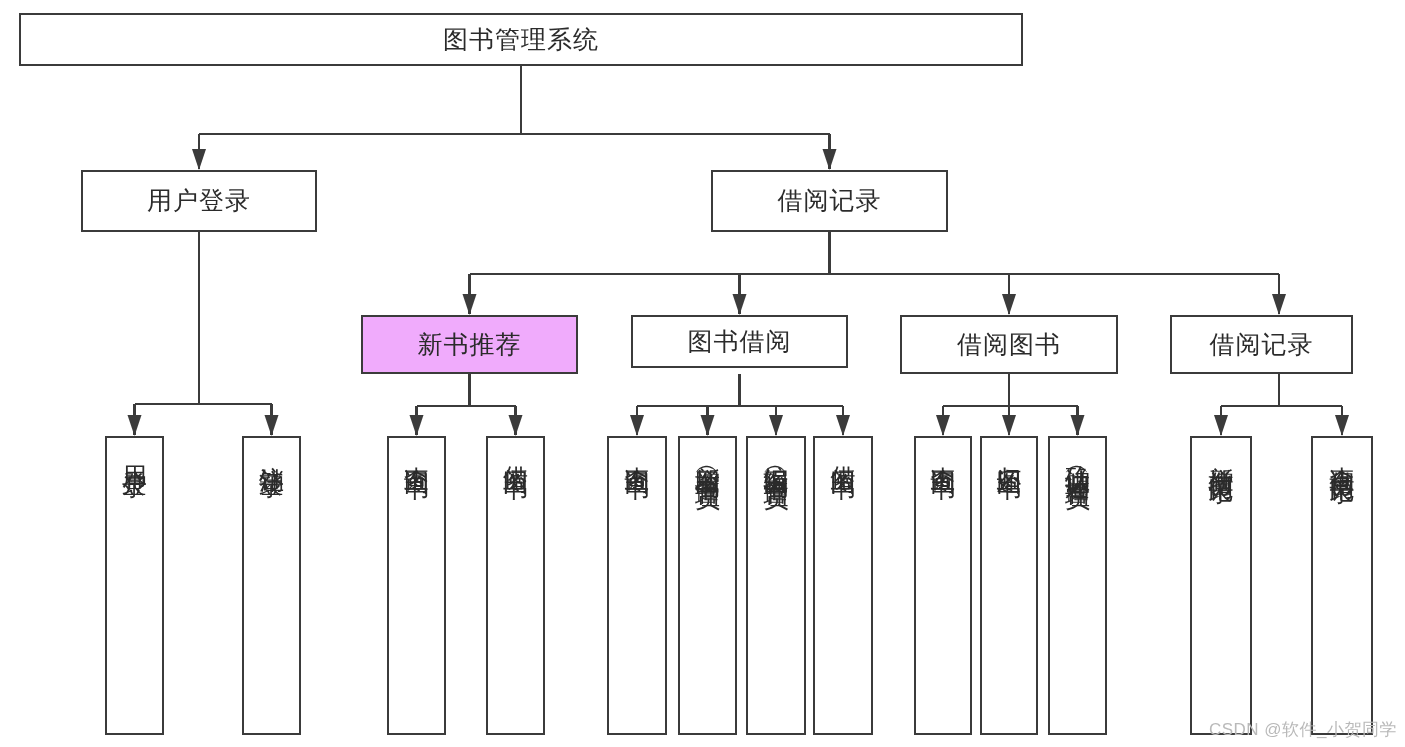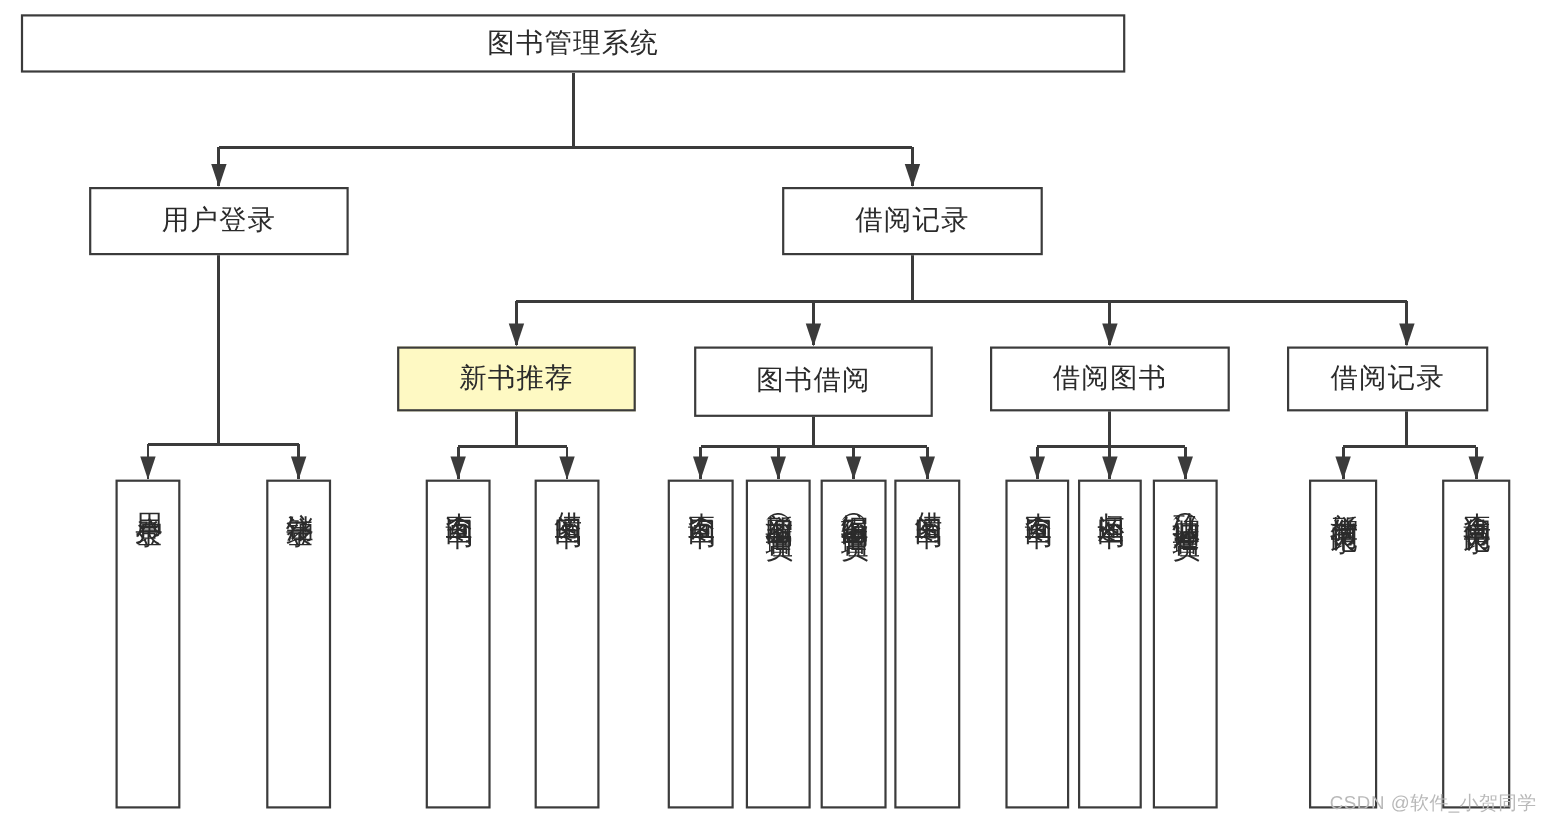--- a/index.html
+++ b/index.html
@@ -133,24 +133,24 @@
   <div id="nodes">
       <div class="node horiz" style="left: 19px; top: 13px; width: 1004px; height: 53px; border-color: rgb(59, 59, 59); background: rgb(255, 255, 255); color: rgb(43, 43, 43);">
         <span class="label">图书管理系统</span>
       </div>
       <div class="node horiz" style="left: 81px; top: 170px; width: 236px; height: 62px; border-color: rgb(59, 59, 59); background: rgb(255, 255, 255); color: rgb(43, 43, 43);">
         <span class="label">用户登录</span>
       </div>
       <div class="node horiz" style="left: 711px; top: 170px; width: 237px; height: 62px; border-color: rgb(59, 59, 59); background: rgb(255, 255, 255); color: rgb(43, 43, 43);">
         <span class="label">借阅记录</span>
       </div>
-      <div class="node horiz" style="left: 361px; top: 315px; width: 217px; height: 59px; border-color: rgb(59, 59, 59); background: #fef9c3; color: rgb(43, 43, 43); font-family: Liberation Serif, serif;">
+      <div class="node horiz" style="left: 361px; top: 315px; width: 217px; height: 59px; border-color: rgb(59, 59, 59); background: #f0abfc; color: rgb(43, 43, 43); font-family: Liberation Serif, serif;">
         <span class="label">新书推荐</span>
       </div>
-      <div class="node horiz" style="left: 631px; top: 315px; width: 217px; height: 64px; border-color: rgb(59, 59, 59); background: rgb(255, 255, 255); color: rgb(43, 43, 43);">
+      <div class="node horiz" style="left: 631px; top: 315px; width: 217px; height: 53px; border-color: rgb(59, 59, 59); background: rgb(255, 255, 255); color: rgb(43, 43, 43);">
         <span class="label">图书借阅</span>
       </div>
       <div class="node horiz" style="left: 900px; top: 315px; width: 218px; height: 59px; border-color: rgb(59, 59, 59); background: rgb(255, 255, 255); color: rgb(43, 43, 43);">
         <span class="label">借阅图书</span>
       </div>
       <div class="node horiz" style="left: 1170px; top: 315px; width: 183px; height: 59px; border-color: rgb(59, 59, 59); background: rgb(255, 255, 255); color: rgb(43, 43, 43);">
         <span class="label">借阅记录</span>
       </div>
       <div class="node vert" style="left: 105px; top: 436px; width: 59px; height: 299px; border-color: rgb(59, 59, 59); background: rgb(255, 255, 255); color: rgb(43, 43, 43);">
         <span class="label">用户登录</span>

